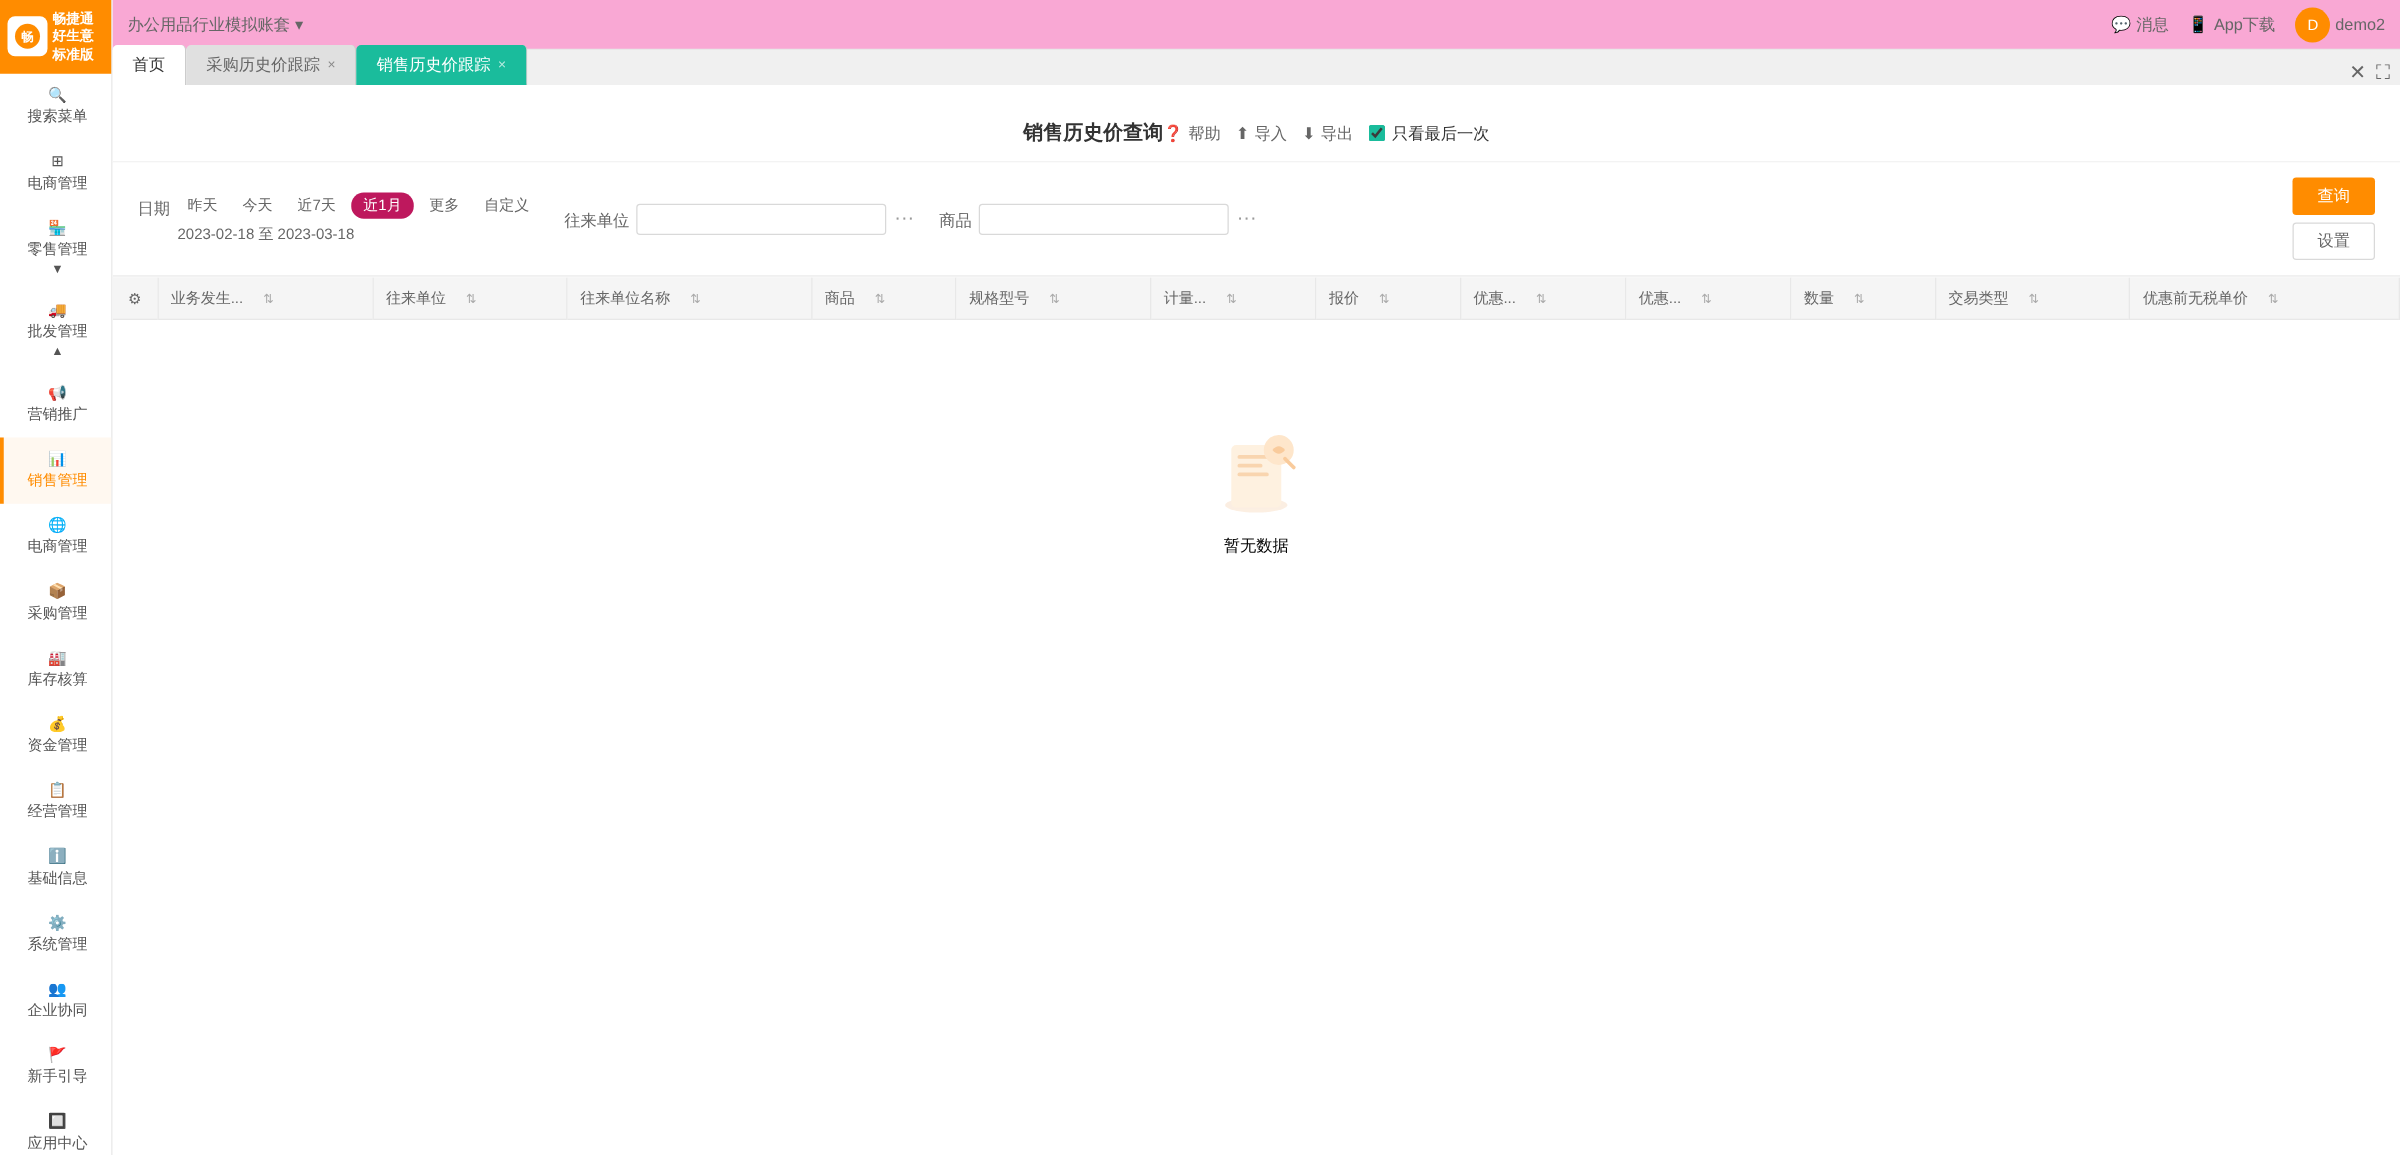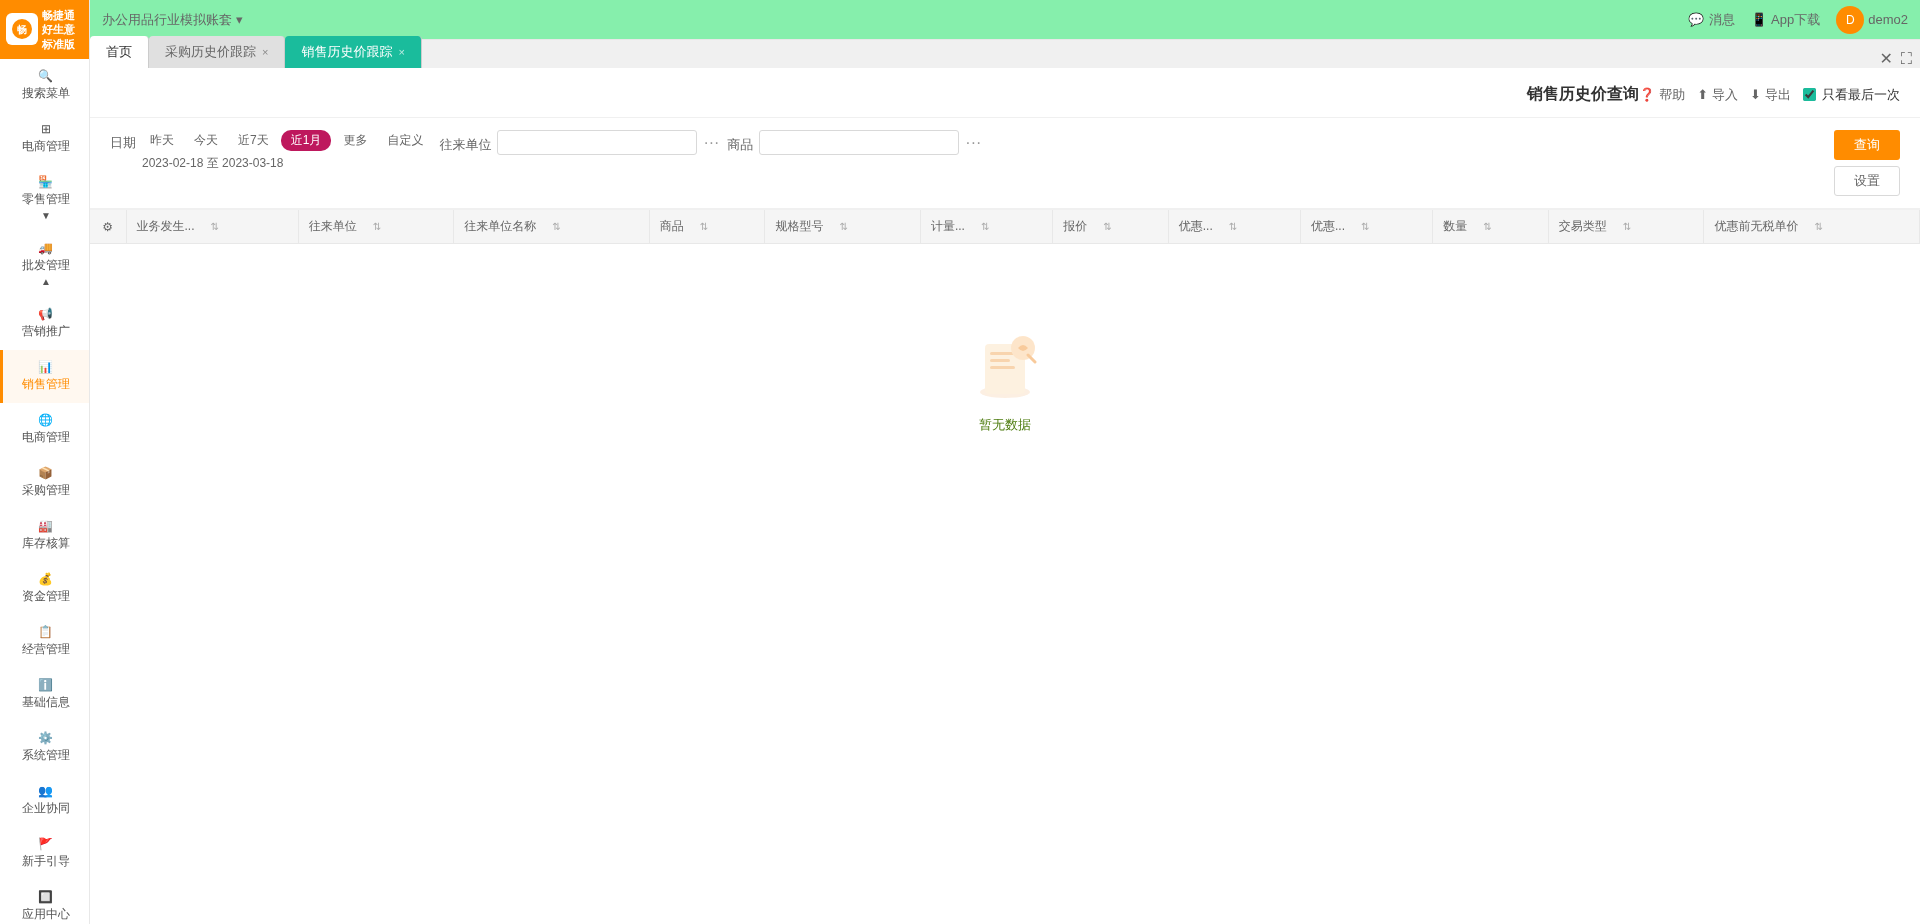--- a/index.html
+++ b/index.html
@@ -13,48 +13,48 @@
     .sidebar-logo-text { color: #fff; font-size: 11px; line-height: 1.3; font-weight: bold; }
 
     .sidebar-item { width: 100%; padding: 10px 4px; display: flex; flex-direction: column; align-items: center; cursor: pointer; color: #555; font-size: 12px; gap: 2px; border-left: 3px solid transparent; }
     .sidebar-item.active { color: #ff8c00; background: #fff8f0; border-left: 3px solid #ff8c00; }
     .sidebar-item .arrow { font-size: 10px; }
 
     
     .main { flex: 1; display: flex; flex-direction: column; height: 924px; overflow: hidden; }
 
     
-    .topbar { height: 40px; background: #86efac; border-bottom: 1px solid #e8e8e8; display: flex; align-items: center; padding: 0 12px; gap: 8px; flex-shrink: 0; }
+    .topbar { height: 40px; background: #f9a8d4; border-bottom: 1px solid #e8e8e8; display: flex; align-items: center; padding: 0 12px; gap: 8px; flex-shrink: 0; }
     .topbar-dropdown { display: flex; align-items: center; gap: 4px; cursor: pointer; color: #666; font-size: 13px; }
     .topbar-actions { display: flex; align-items: center; gap: 16px; margin-left: auto; }
     .topbar-action { display: flex; align-items: center; gap: 4px; cursor: pointer; color: #666; font-size: 13px; }
     .topbar-avatar { width: 28px; height: 28px; border-radius: 50%; background: #ff8c00; display: flex; align-items: center; justify-content: center; color: #fff; font-size: 12px; }
 
     
     .tabbar { height: 28px; background: #f0f0f0; display: flex; align-items: flex-end; flex-shrink: 0; padding: 0 0 0 0; border-bottom: none; }
     .tab { height: 32px; padding: 0 16px; display: flex; align-items: center; gap: 6px; cursor: pointer; font-size: 13px; background: #e0e0e0; color: #666; border-right: 1px solid #ccc; border-top-left-radius: 4px; border-top-right-radius: 4px; }
     .tab.active { background: #1abc9c; color: #fff; }
     .tab.home { background: #fff; color: #333; }
     .tab-close { font-size: 11px; cursor: pointer; opacity: 0.7; }
     .tabbar-right { margin-left: auto; display: flex; align-items: center; padding-right: 8px; gap: 8px; }
     .tabbar-btn { cursor: pointer; color: #666; font-size: 16px; }
 
     
     .content { flex: 1; background: #fff; overflow: auto; padding: 0; display: flex; flex-direction: column; }
 
     
-    .page-header { padding: 16px 20px 12px; display: flex; align-items: center; justify-content: flex-end; border-bottom: 1px solid #f0f0f0; }
+    .page-header { padding: 28px 20px 12px; display: flex; align-items: center; justify-content: center; border-bottom: 1px solid #f0f0f0; }
     .page-title { font-size: 16px; font-weight: bold; color: #333; }
     .page-actions { display: flex; align-items: center; gap: 12px; }
     .page-action { display: flex; align-items: center; gap: 4px; cursor: pointer; color: #666; font-size: 13px; }
     .checkbox-action { display: flex; align-items: center; gap: 6px; }
     .checkbox-action input { accent-color: #1abc9c; }
 
     
-    .filter-bar { padding: 12px 20px; background: #fff; border-bottom: 1px solid #f0f0f0; display: flex; align-items: flex-start; gap: 8px; flex-wrap: wrap; }
+    .filter-bar { padding: 12px 20px; background: #fff; border-bottom: 1px solid #f0f0f0; display: flex; align-items: center; gap: 20px; flex-wrap: wrap; }
     .filter-group { display: flex; align-items: flex-start; gap: 6px; }
     .filter-label { color: #666; font-size: 13px; white-space: nowrap; padding-top: 4px; }
     .filter-dates { display: flex; flex-direction: column; gap: 4px; }
     .date-options { display: flex; align-items: center; gap: 4px; }
     .date-btn { padding: 2px 8px; border-radius: 3px; cursor: pointer; font-size: 12px; color: #666; background: transparent; border: none; }
     .date-btn.active { background: #be185d; color: #fff; border-radius: 10px; padding: 2px 10px; }
     .date-range { font-size: 12px; color: #666; }
 
     .filter-field { display: flex; align-items: center; gap: 6px; }
     .filter-input { border: 1px solid #d9d9d9; border-radius: 3px; padding: 4px 8px; font-size: 13px; width: 200px; color: #333; outline: none; }
@@ -68,21 +68,21 @@
     table { width: 100%; border-collapse: collapse; font-size: 13px; }
     thead tr { background: #f5f5f5; border-bottom: 1px solid #e8e8e8; }
     thead th { padding: 8px 10px; text-align: left; color: #666; font-weight: normal; border-right: 1px solid #e8e8e8; white-space: nowrap; font-size: 12px; }
     thead th .col-sort { display: flex; align-items: center; gap: 16px; cursor: pointer; }
     thead th .sort-icon { color: #aaa; font-size: 10px; }
     .gear-col { width: 36px; text-align: center; }
 
     
     .empty-state { display: flex; flex-direction: column; align-items: center; justify-content: center; padding: 80px 0; flex: 1; }
     .empty-icon { width: 80px; height: 80px; opacity: 0.6; }
-    .empty-text { color: #4d7c0f; font-size: 13px; margin-top: 12px; text-align: center; }
+    .empty-text { color: #000000; font-size: 13px; margin-top: 12px; text-align: center; }
 
     
     .divider { border: none; border-top: 1px solid #f0f0f0; margin: 0; }
   </style>
 </head>
 <body>
 
 <div class="sidebar">
   <div class="sidebar-logo">
     <div class="sidebar-logo-icon">

